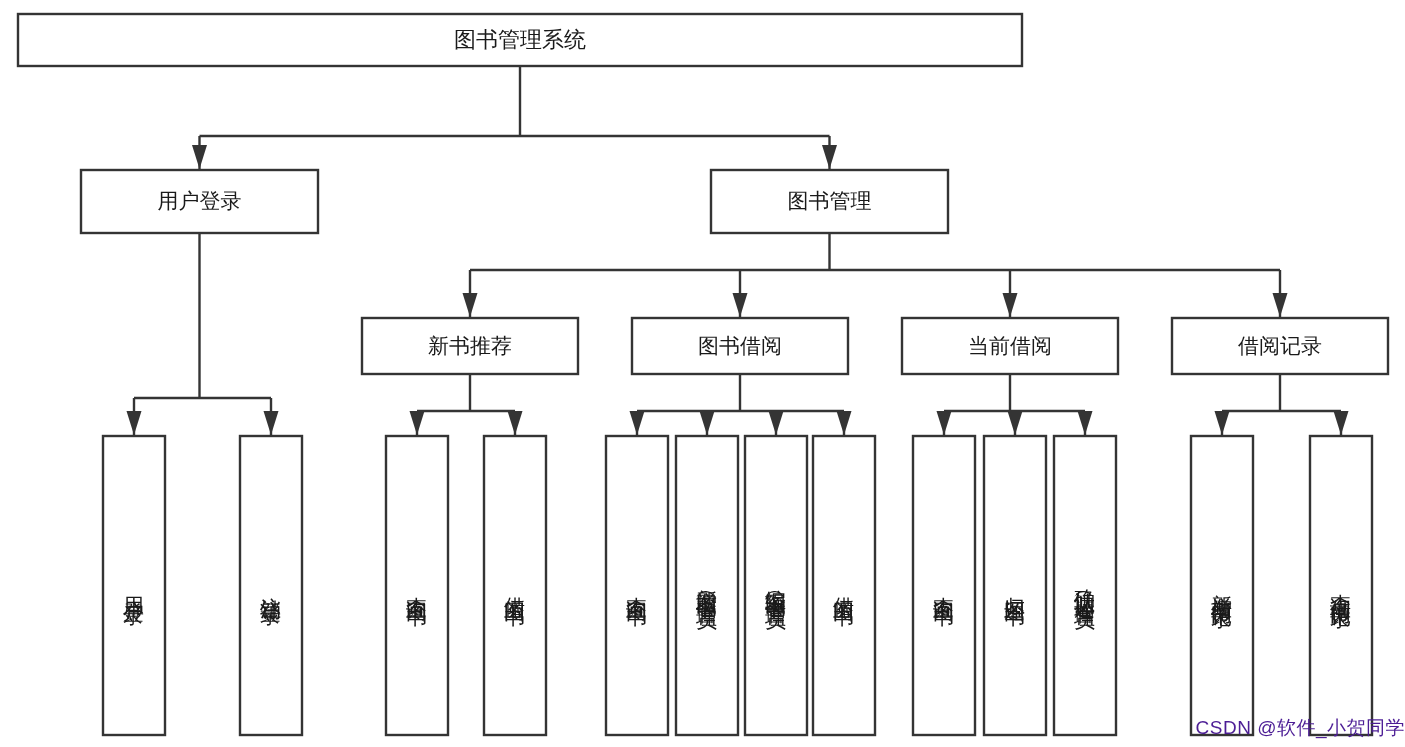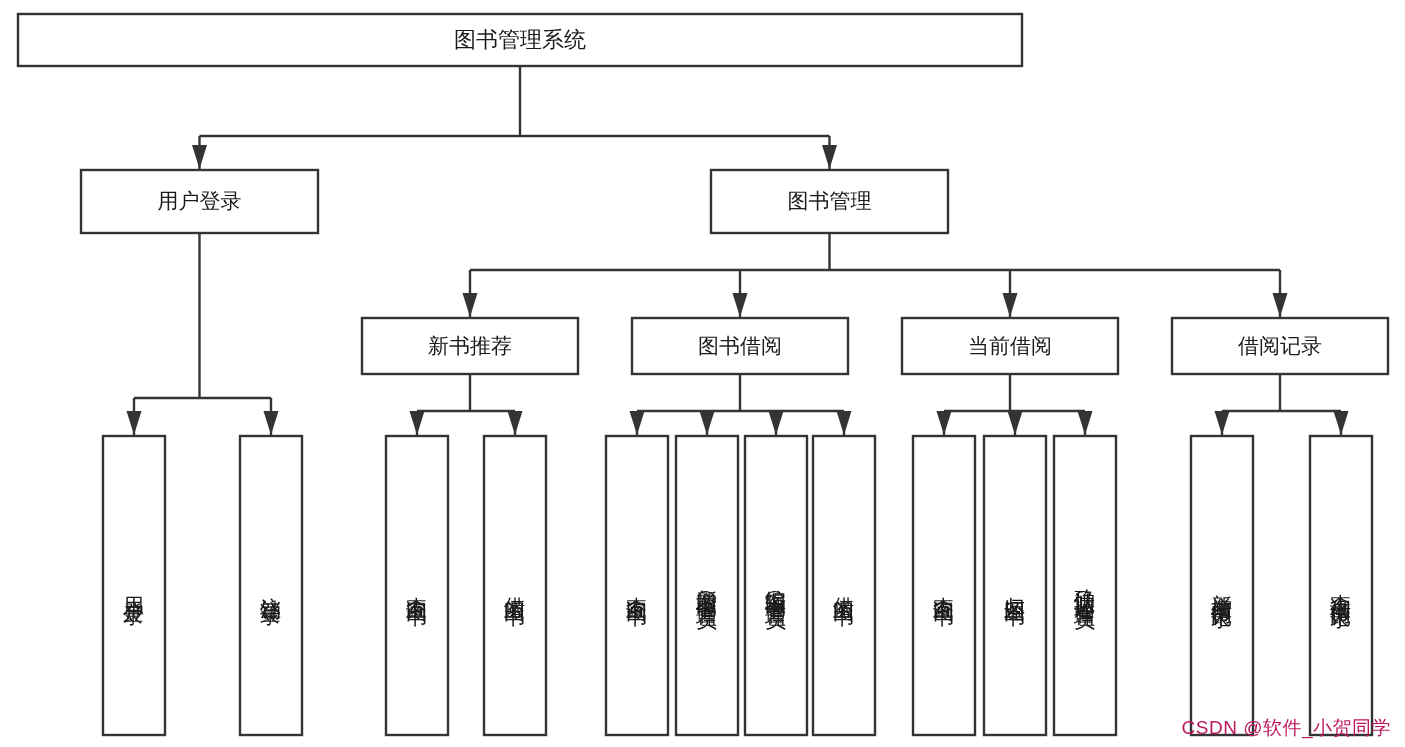--- a/index.html
+++ b/index.html
@@ -65,25 +65,25 @@
     letter-spacing: 3px;
     display: flex;
     align-items: center;
     justify-content: center;
     text-align: center;
     white-space: nowrap;
     pointer-events: none;
   }
   .watermark {
     position: absolute;
-    right: 14px;
+    right: 0;
     bottom: 6px;
     font-family: "Liberation Sans", "DejaVu Sans", sans-serif;
     font-size: 19px;
-    color: #be185d;
+    color: #4c1d95;
     letter-spacing: 0.5px;
     white-space: nowrap;
     margin-left: 41px;
   }
 </style>
 </head>
 <body>
 
 <div id="diagram-root">
 

